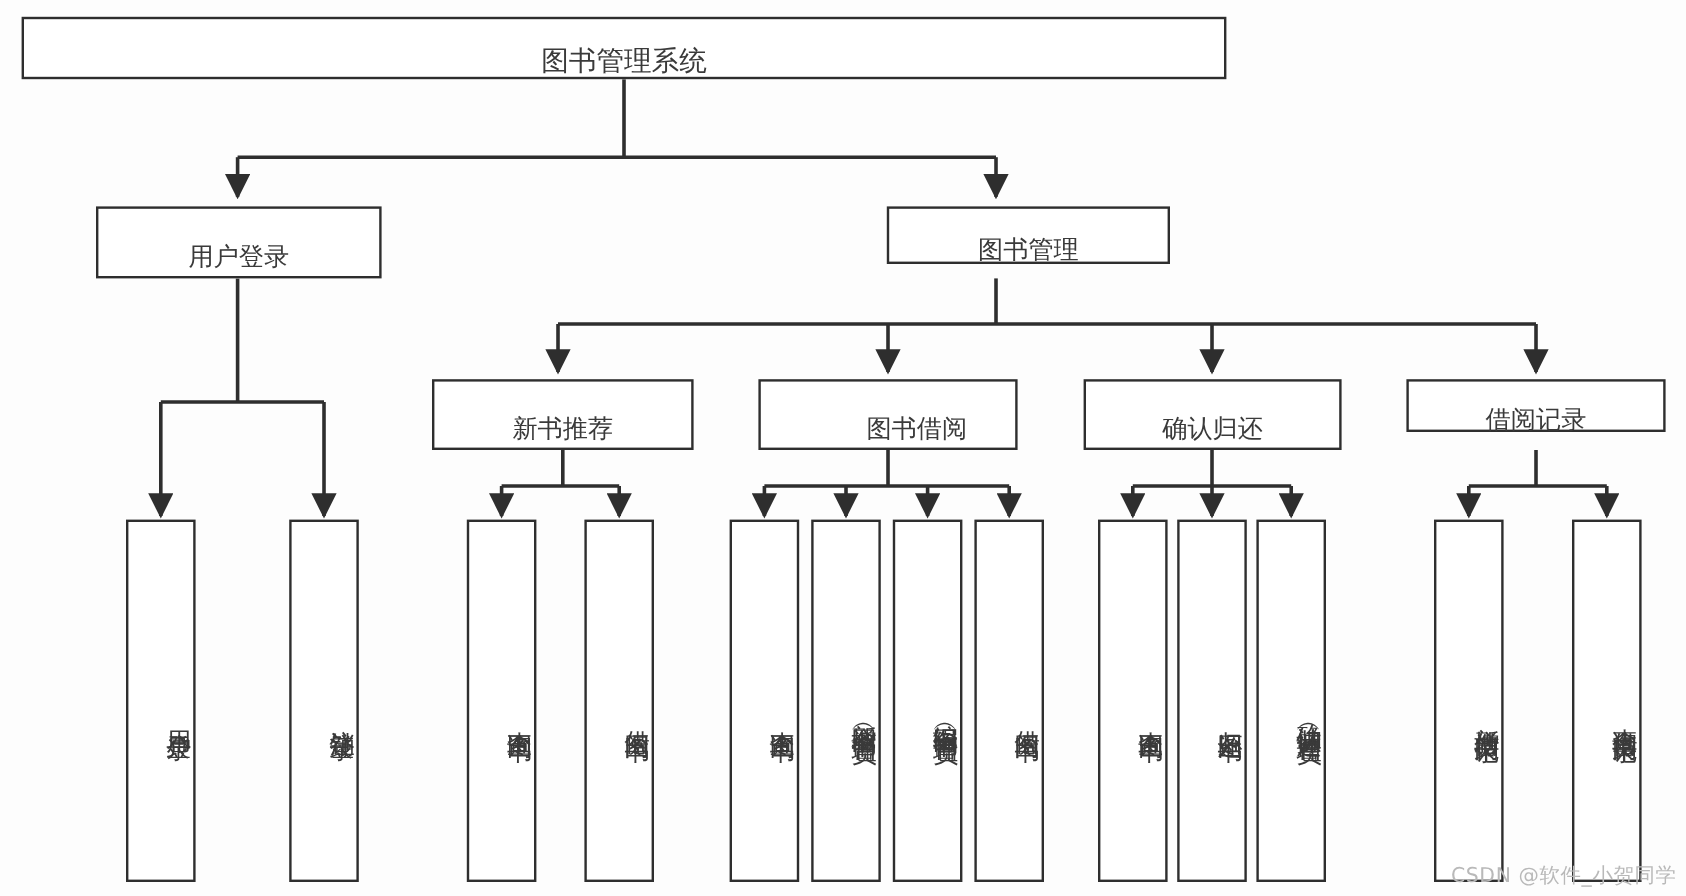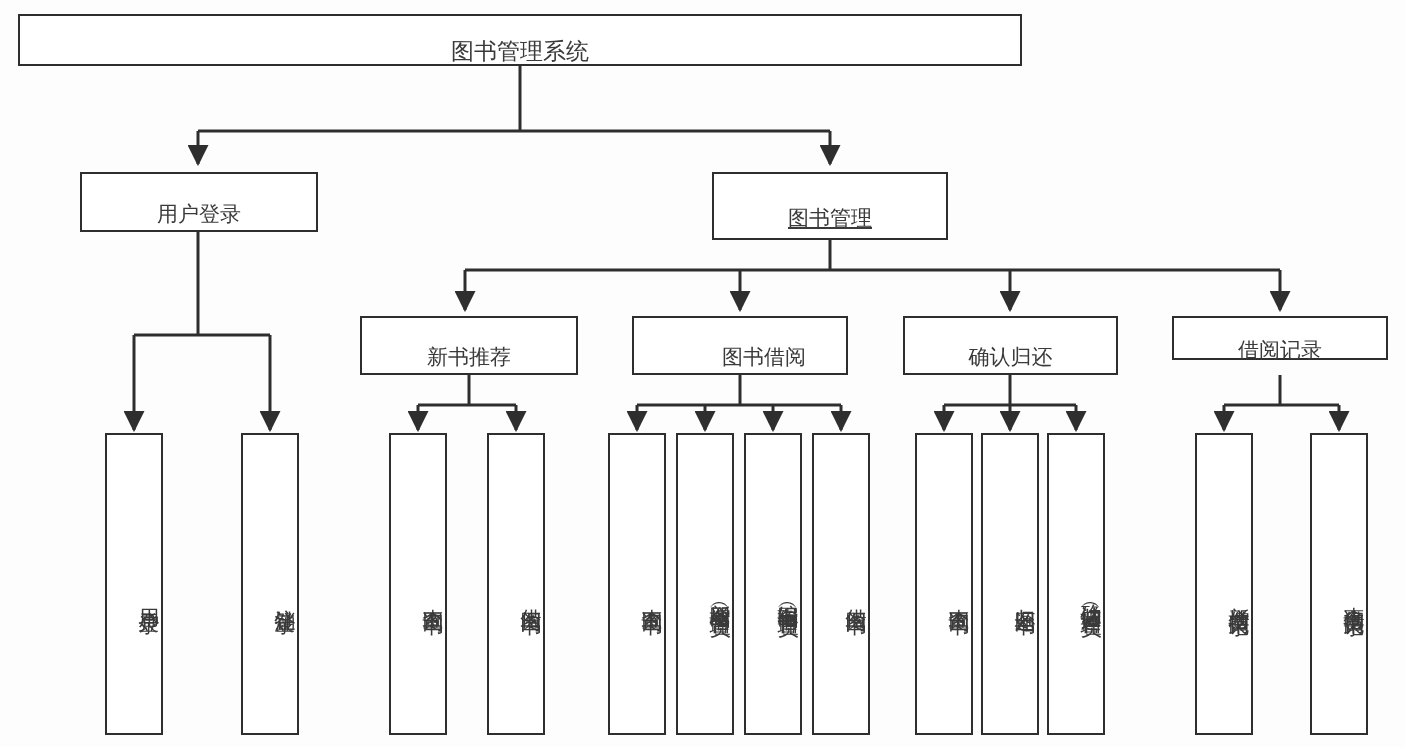--- a/index.html
+++ b/index.html
@@ -120,21 +120,21 @@
     </g>
   </svg>
 
   <div class="node root" style="left:18px; top:14px; width:1004px; height:52px;">
     <span class="label">图书管理系统</span>
   </div>
 
   <div class="node level2" style="left:80px; top:172px; width:238px; height:60px;">
     <span class="label">用户登录</span>
   </div>
-  <div class="node level2" style="left:712px; top:172px; width:236px; height:68px;text-decoration:underline;">
+  <div class="node level2" style="left:739px; top:172px; width:236px; height:48px;">
     <span class="label">图书管理</span>
   </div>
 
   <div class="node level2" style="left:360px; top:316px; width:218px; height:59px;justify-content:center;">
     <span class="label">新书推荐</span>
   </div>
   <div class="node level2" style="left:632px; top:316px; width:216px; height:59px;padding-left:48px;">
     <span class="label">图书借阅</span>
   </div>
   <div class="node level2" style="left:903px; top:316px; width:215px; height:59px;">
@@ -181,14 +181,15 @@
     <span class="label">确认归还（管理员）</span>
   </div>
 
   <div class="node leaf" style="left:1195px; top:433px; width:58px; height:302px;">
     <span class="label">新增借阅记录</span>
   </div>
   <div class="node leaf" style="left:1310px; top:433px; width:58px; height:302px;">
     <span class="label">查询借阅记录</span>
   </div>
 
+  <div class="watermark">CSDN @软件_小贺同学</div>
 
 </div>
 
 </body></html>

